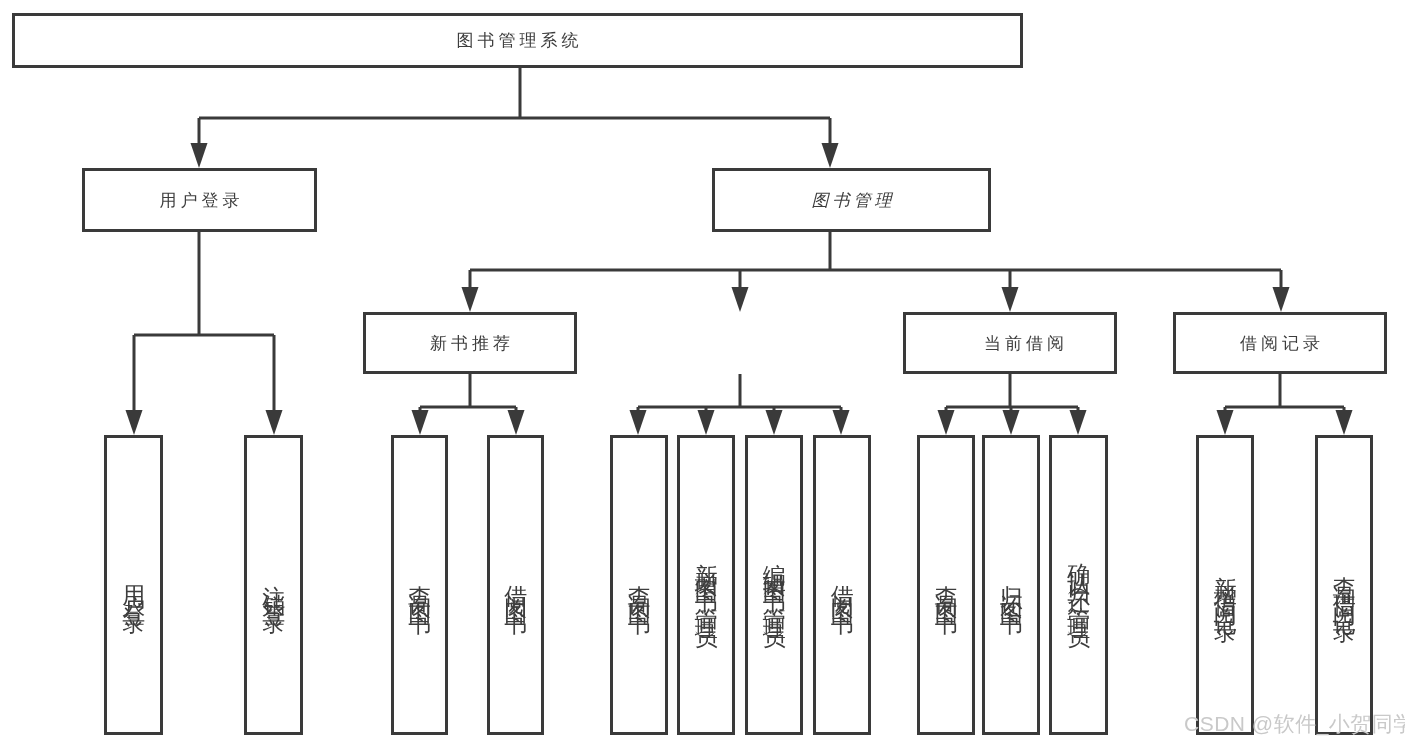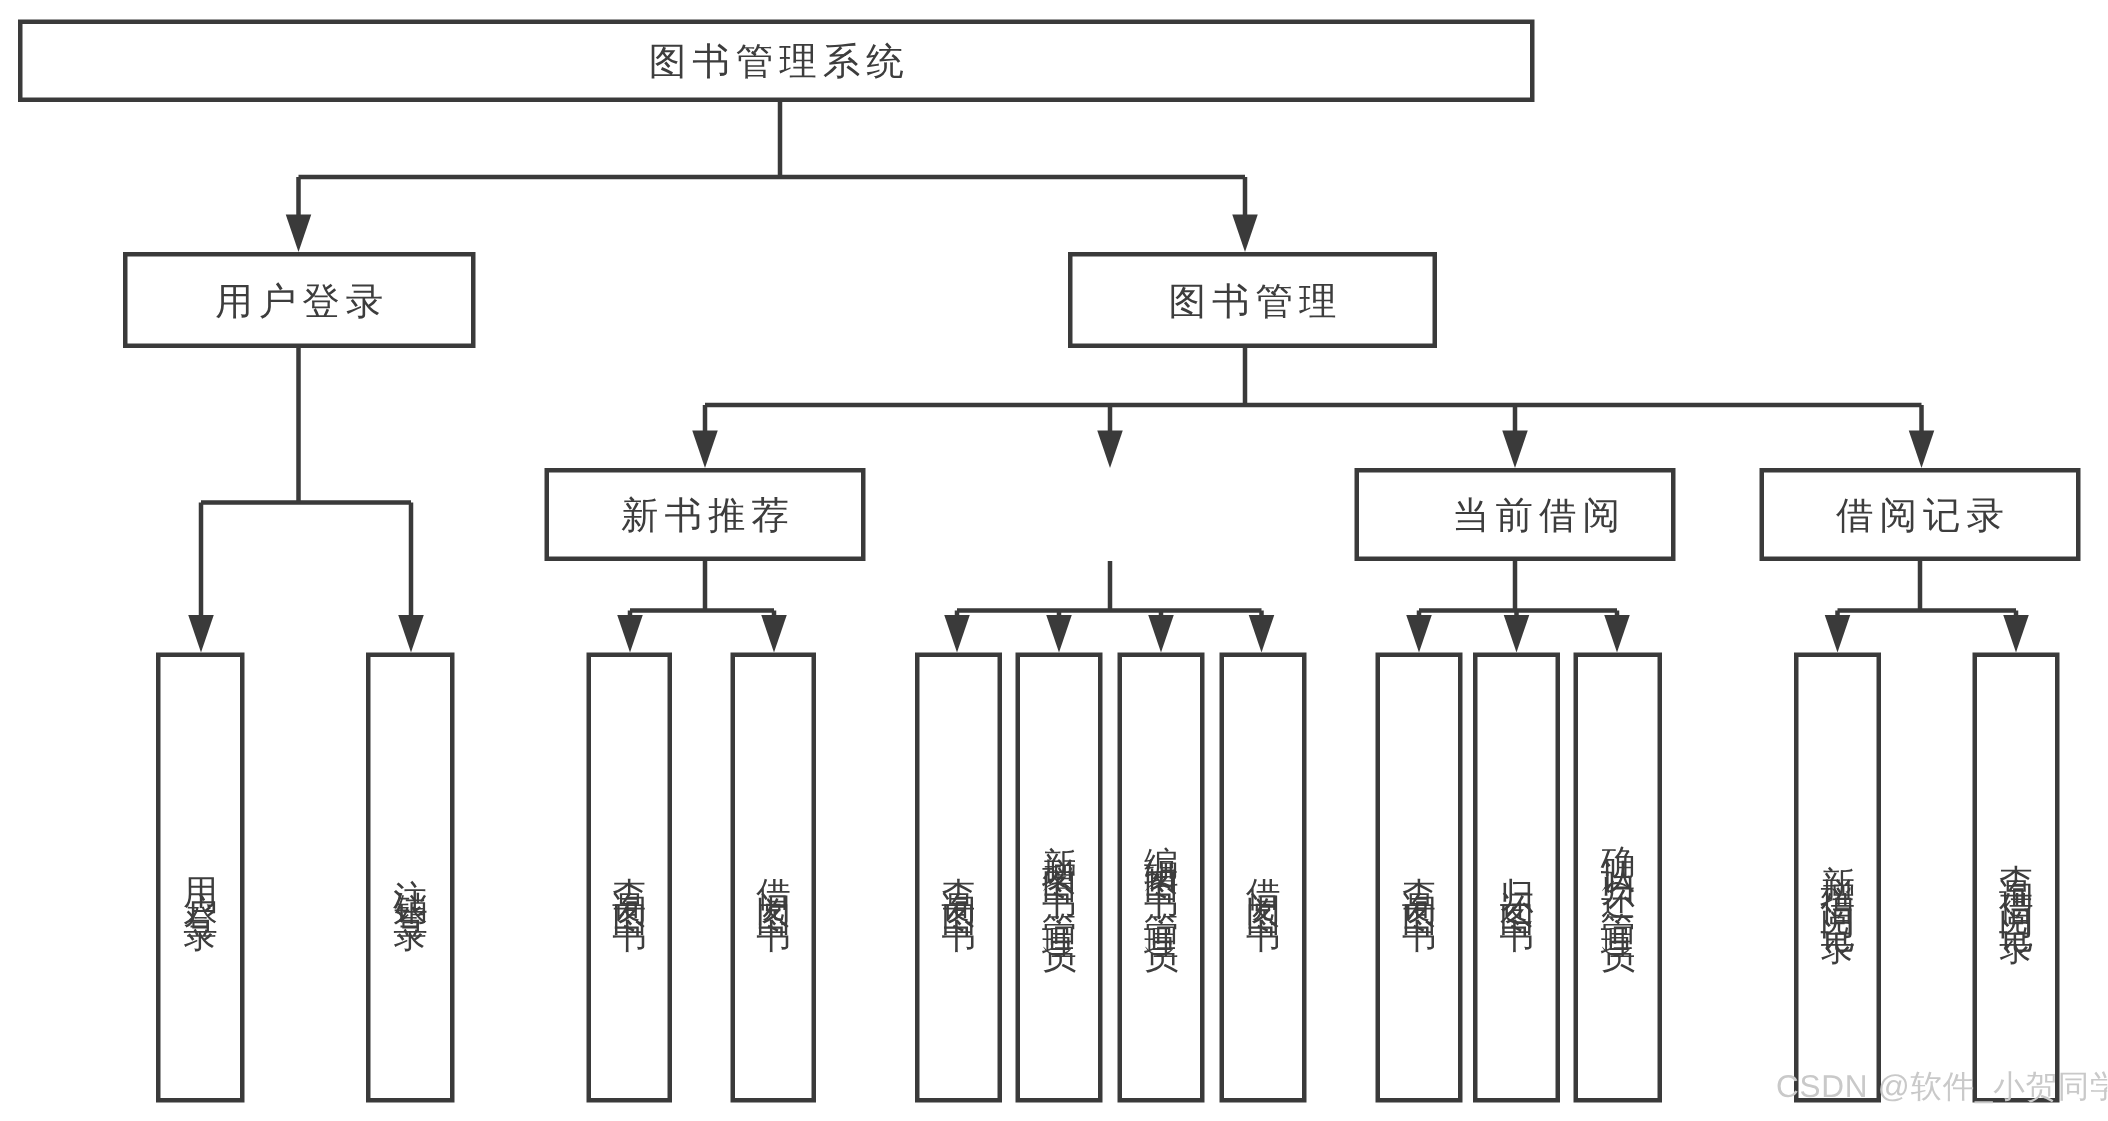--- a/index.html
+++ b/index.html
@@ -24,21 +24,21 @@
     position: absolute;
     border: 3px solid var(--line, #3a3a3a);
     background: #ffffff;
     display: flex;
     align-items: center;
     justify-content: center;
     color: var(--text, #3a3a3a);
     z-index: 2;
   }
   .node.h {
-    font-size: 25px;
+    font-size: 17px;
     letter-spacing: 4px;
     text-indent: 4px; 
     white-space: nowrap;
   }
   .node.v {
     writing-mode: vertical-lr;
     text-orientation: mixed;
     font-size: 23px;
     letter-spacing: 9px;
     line-height: 1.1;
@@ -89,21 +89,21 @@
       <polygon points="1002.5,410 1019.5,410 1011,435"></polygon>
       <polygon points="1069.5,410 1086.5,410 1078,435"></polygon>
       <polygon points="1216.5,410 1233.5,410 1225,435"></polygon>
       <polygon points="1335.5,410 1352.5,410 1344,435"></polygon>
     </g>
   </svg>
 
   <div class="node h" style="left:12px; top:13px; width:1011px; height:55px;">图书管理系统</div>
 
   <div class="node h" style="left:82px; top:168px; width:235px; height:64px;">用户登录</div>
-  <div class="node h" style="left:712px; top:168px; width:246px; height:64px;">图书管理</div>
+  <div class="node h" style="left:712px; top:168px; width:279px; height:64px;font-style:italic;">图书管理</div>
 
   <div class="node h" style="left:363px; top:312px; width:214px; height:62px;">新书推荐</div>
   <div class="node h" style="left:903px; top:312px; width:214px; height:62px;padding-left:28px;">当前借阅</div>
   <div class="node h" style="left:1173px; top:312px; width:214px; height:62px;">借阅记录</div>
 
   <div class="node v" style="left:104px; top:435px; width:59px; height:300px;">用户登录</div>
   <div class="node v" style="left:244px; top:435px; width:59px; height:300px;">注销登录</div>
 
   <div class="node v" style="left:391px; top:435px; width:57px; height:300px;">查询图书</div>
   <div class="node v" style="left:487px; top:435px; width:57px; height:300px;">借阅图书</div>

